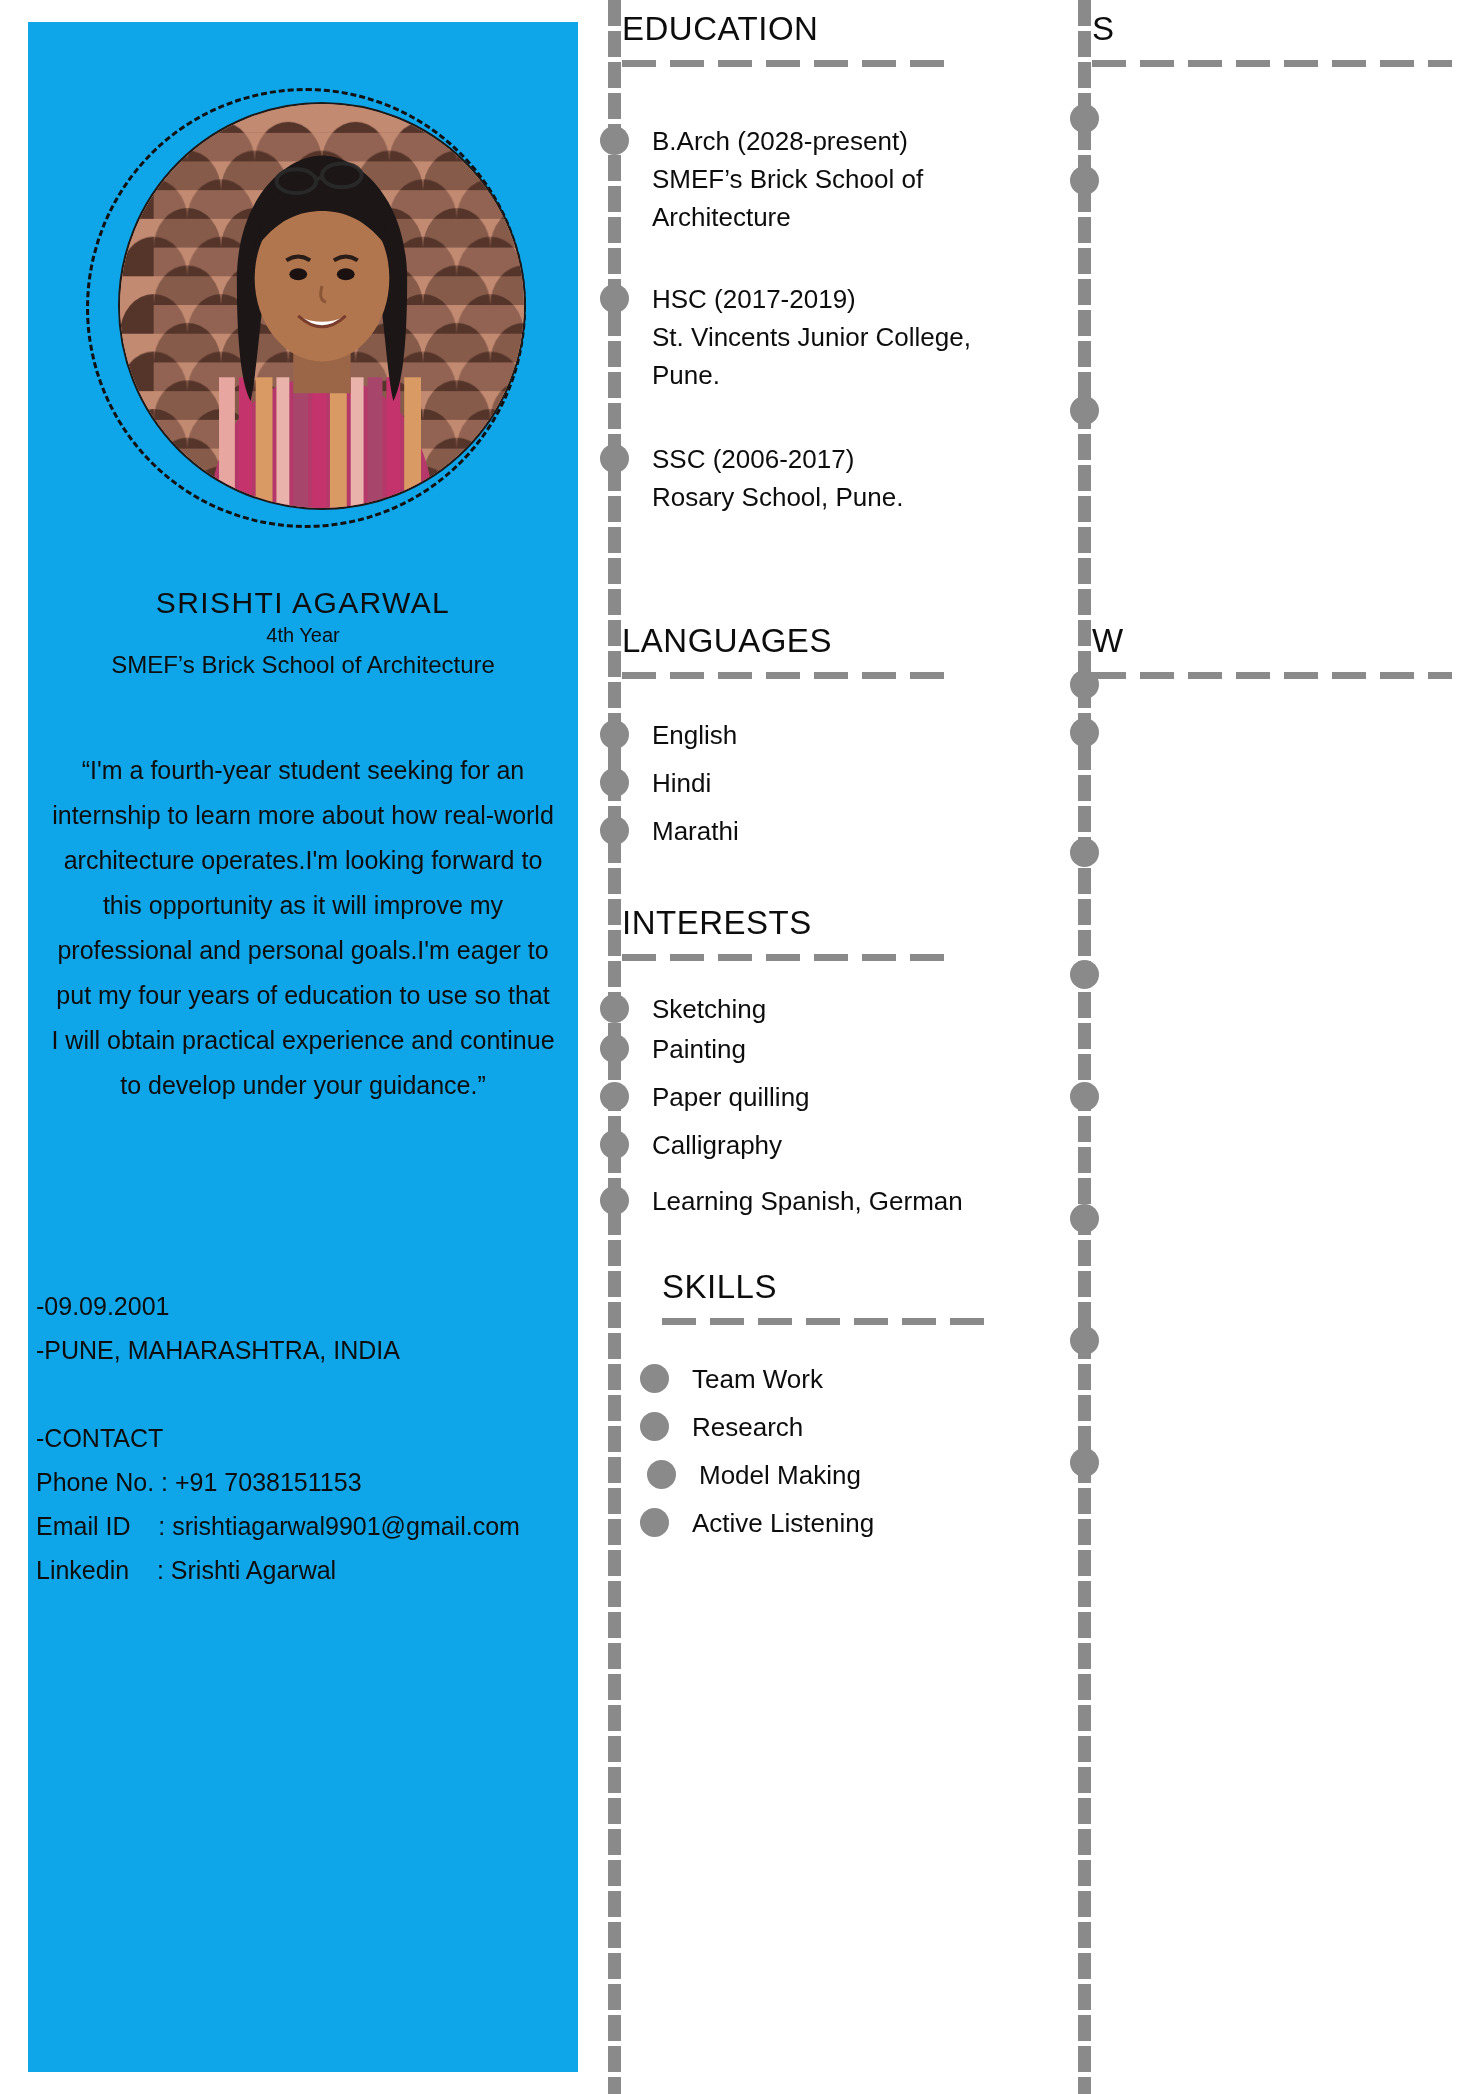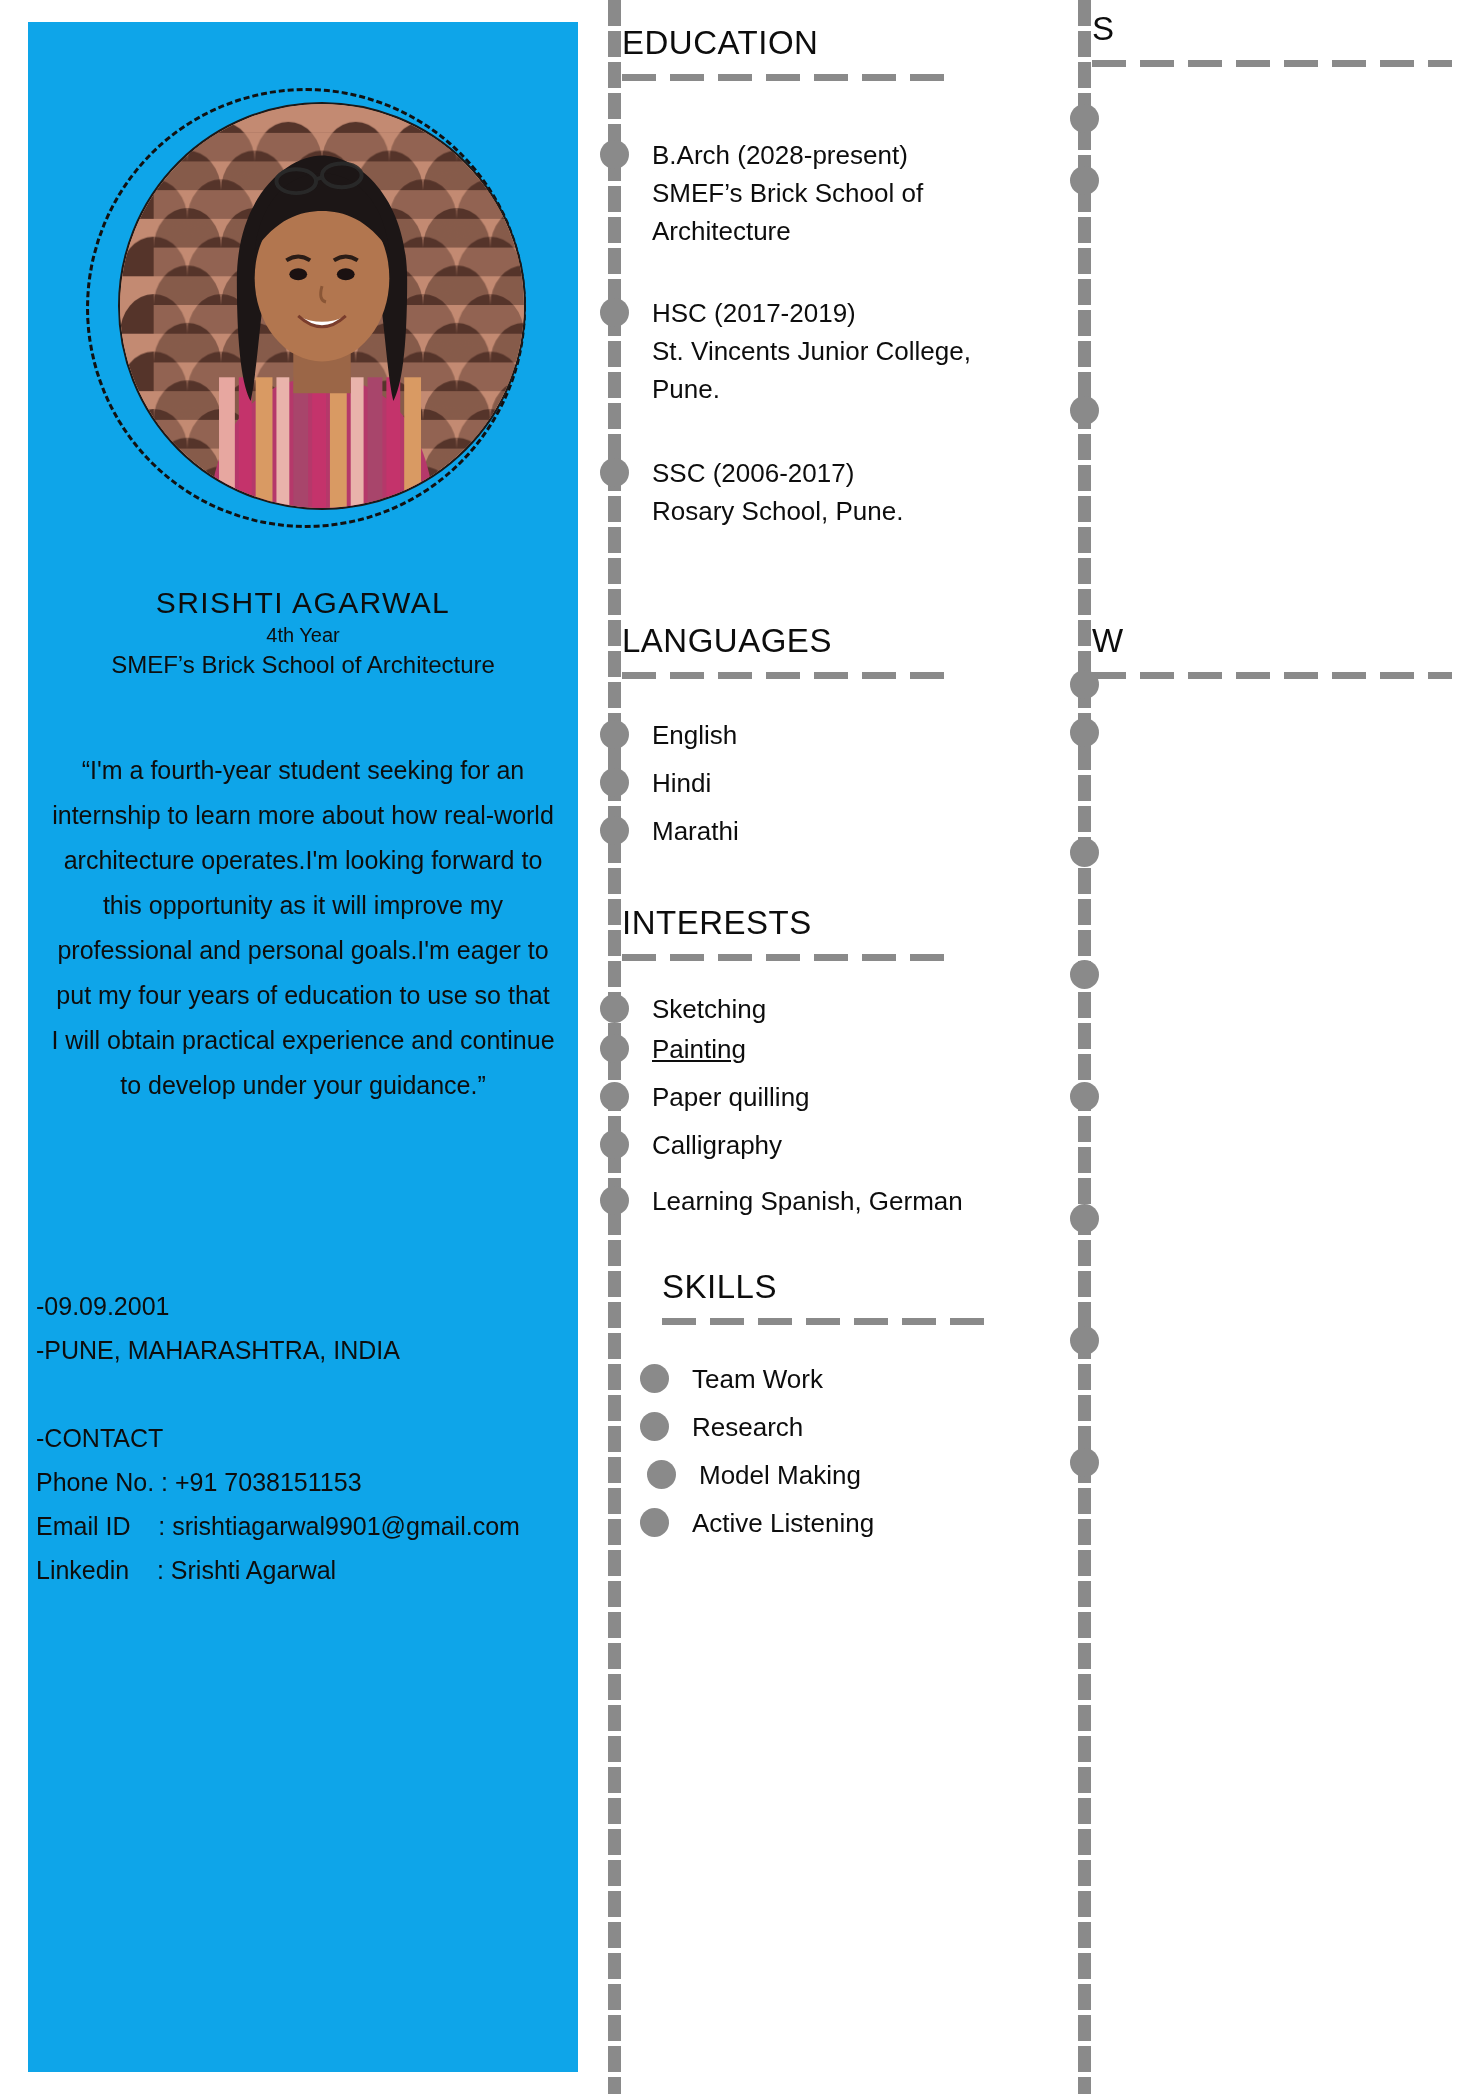--- a/index.html
+++ b/index.html
@@ -285,21 +285,21 @@
           <div class="contact-row"><span>Phone No. </span><span>: </span><span>+91 7038151153</span></div>
           <div class="contact-row"><span>Email ID    </span><span>: </span><span>srishtiagarwal9901@gmail.com</span></div>
           <div class="contact-row"><span>Linkedin    </span><span>: </span><span>Srishti Agarwal</span></div>
         </div>
     </div>
   </div>
 
   <div class="column col-education">
     <div class="rail"></div>
     <div id="edu-sections">
-        <div class="section" style="top: 14px; margin-top: 14px;">
+        <div class="section" style="top: 14px;">
           <div class="sec-header">
             <div class="sec-title">EDUCATION</div>
             <div class="sec-rule"></div>
           </div>
           <div class="entries">
             <div class="entry" style="position: absolute; left: 0px; top: 50px; width: 100%;">
               <span class="dot"></span>
               <div class="entry-line">B.Arch (2028-present)</div>
               <div class="entry-line">SMEF’s Brick School of</div>
               <div class="entry-line">Architecture</div>
@@ -340,21 +340,21 @@
         <div class="section" style="top: 908px;">
           <div class="sec-header">
             <div class="sec-title">INTERESTS</div>
             <div class="sec-rule"></div>
           </div>
           <div class="entries">
             <div class="entry" style="position: absolute; left: 0px; top: 24px; width: 100%;">
               <span class="dot"></span>
               <div class="entry-line">Sketching</div>
             </div>
-            <div class="entry" style="position: absolute; left: 0px; top: 64px; width: 100%; text-decoration: underline;">
+            <div class="entry" style="position: absolute; left: 0px; top: 64px; width: 100%;">
               <span class="dot"></span>
               <div class="entry-line">Painting</div>
             </div>
             <div class="entry" style="position: absolute; left: 0px; top: 112px; width: 100%;">
               <span class="dot"></span>
               <div class="entry-line">Paper quilling</div>
             </div>
             <div class="entry" style="position: absolute; left: 0px; top: 160px; width: 100%;">
               <span class="dot"></span>
               <div class="entry-line">Calligraphy</div>

